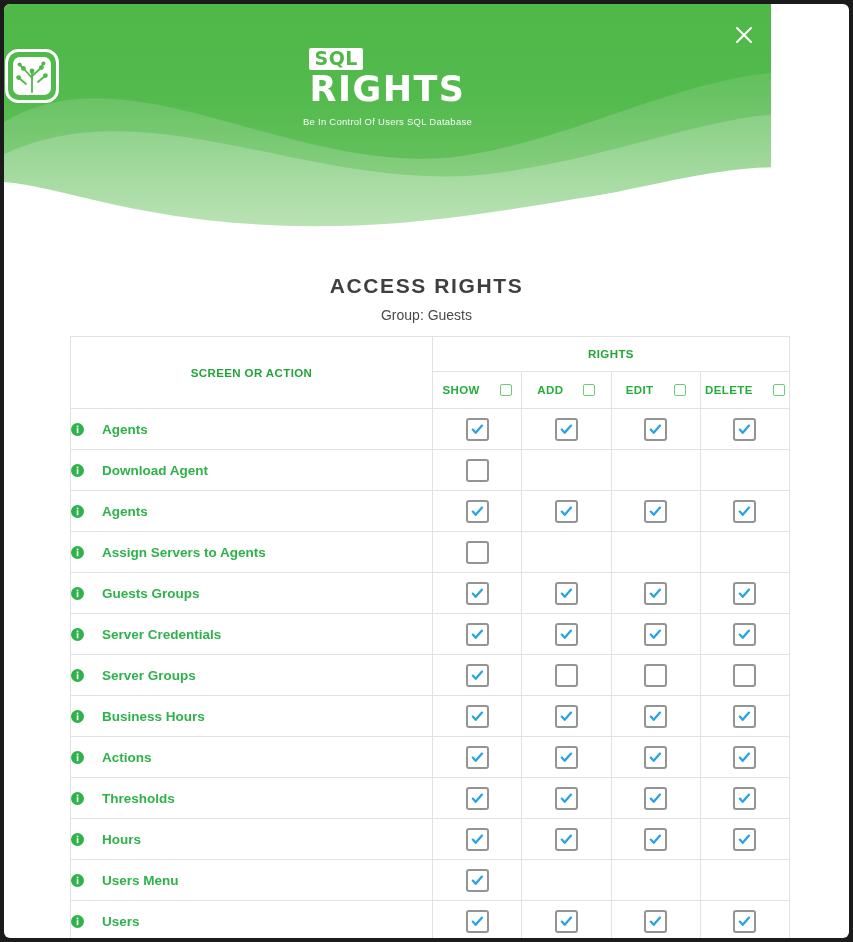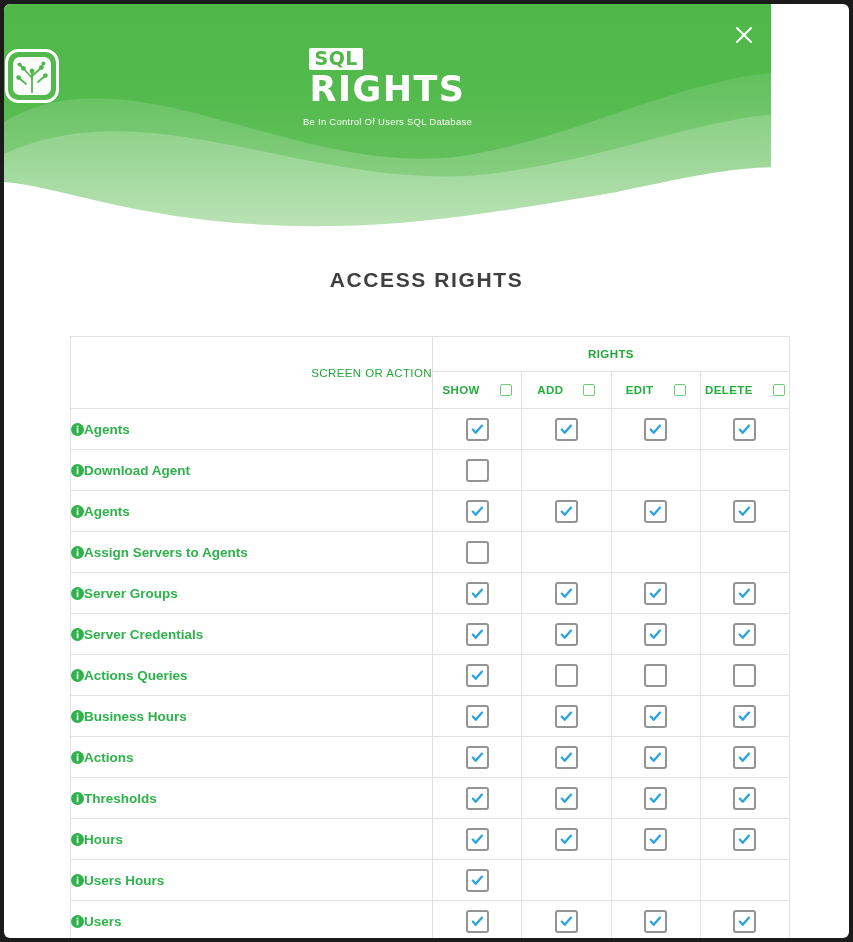--- a/index.html
+++ b/index.html
@@ -49,47 +49,47 @@
     color:#ffffff;font-weight:bold;font-size:35px;letter-spacing:1.5px;
     margin-top:2px;
     font-family:"DejaVu Sans", sans-serif;
   }
   #logo-tag{
     color:#ffffff;font-size:9.5px;margin-top:9px;letter-spacing:.25px;
     opacity:.95;
   }
   
   #page-title{
-    position:absolute;left:0;right:0;top:264px;text-align:center;
+    position:absolute;left:0;right:0;top:270px;text-align:center;
     font-size:21px;font-weight:bold;color:#3f3f3f;letter-spacing:1.6px;
   }
   #group-label{
     position:absolute;left:0;right:0;top:303px;text-align:center;
     font-size:14px;color:#4a4a4a;
   }
   
   #rights-table{
     position:absolute;left:66px;top:332px;
     width:720px;
     border-collapse:collapse;
     table-layout:fixed;
   }
   #rights-table th,#rights-table td{
     border:1px solid #e2e2e2;
     padding:0;
     background:#fff;
   }
   th.col-screen{
     width:361px;
-    text-align:right;
+    text-align:center;
     vertical-align:middle;
     padding:0 0 0 7px;
     height:70px;
     color:#22a637;
-    font-size:11.5px;font-weight:normal;letter-spacing:.4px;
+    font-size:11.5px;font-weight:bold;letter-spacing:.4px;
   }
   th.col-rights{
     height:34px;
     text-align:center;
     color:#22a637;
     font-size:11.5px;font-weight:bold;letter-spacing:.4px;
   }
   th.col-sub{
     height:36px;
     text-align:center;
@@ -103,21 +103,21 @@
     display:inline-block;background:#fff;
   }
   td.cell-label{
     height:40px;
     padding-left:14px;
     color:#2eb24a;
     font-size:13.5px;font-weight:bold;
     vertical-align:middle;
     white-space:nowrap;
   }
-  td.cell-label .lbl-inner{display:flex;align-items:center;gap:0;}
+  td.cell-label .lbl-inner{display:flex;align-items:center;gap:18px;}
   td.cell-check{height:40px;text-align:center;vertical-align:middle;}
   
   .info-icon{width:13px;height:13px;flex:0 0 auto;display:inline-block;}
   
   .cb{
     width:19px;height:19px;border:2px solid #949494;border-radius:3px;
     background:#fff;display:inline-flex;align-items:center;justify-content:center;
     cursor:pointer;vertical-align:middle;
   }
   .cb svg{display:block;}
@@ -182,20 +182,21 @@
         <div id="logo-words">
           <span id="logo-sql">SQL</span>
           <span id="logo-treeo">RIGHTS</span>
         </div>
       </div>
       <div id="logo-tag">Be In Control Of Users SQL Database</div>
     </div>
   </div>
 
   <div id="page-title">ACCESS RIGHTS</div>
+  <div id="group-label">Group: Guests</div>
 
   <table id="rights-table">
     <thead>
       <tr>
         <th class="col-screen" rowspan="2">SCREEN OR ACTION</th>
         <th class="col-rights" colspan="4">RIGHTS</th>
       </tr>
       <tr id="sub-header-row">
           <th class="col-sub"><span class="hdr-inner">
               <span>SHOW</span>
@@ -321,92 +322,92 @@
           <td class="cell-check empty-cell"></td>
         </tr>
         <tr>
           <td class="cell-label">
             <span class="lbl-inner">
               <svg class="info-icon" viewBox="0 0 13 13">
                 <circle cx="6.5" cy="6.5" r="6.5" fill="#2eb24a"></circle>
                 <rect x="5.7" y="5.2" width="1.7" height="5" fill="#fff"></rect>
                 <rect x="5.7" y="2.6" width="1.7" height="1.8" fill="#fff"></rect>
               </svg>
+              <span>Guests Groups</span>
+            </span>
+          </td>
+          <td class="cell-check"><span class="cb">
+              <svg width="13" height="13" viewBox="0 0 13 13">
+                <path d="M1.8 6.6 L4.7 9.8 L11 2.6" stroke="#29a3e3" stroke-width="2.3" fill="none" stroke-linecap="round" stroke-linejoin="round"></path>
+              </svg>
+            </span></td>
+          <td class="cell-check"><span class="cb">
+              <svg width="13" height="13" viewBox="0 0 13 13">
+                <path d="M1.8 6.6 L4.7 9.8 L11 2.6" stroke="#29a3e3" stroke-width="2.3" fill="none" stroke-linecap="round" stroke-linejoin="round"></path>
+              </svg>
+            </span></td>
+          <td class="cell-check"><span class="cb">
+              <svg width="13" height="13" viewBox="0 0 13 13">
+                <path d="M1.8 6.6 L4.7 9.8 L11 2.6" stroke="#29a3e3" stroke-width="2.3" fill="none" stroke-linecap="round" stroke-linejoin="round"></path>
+              </svg>
+            </span></td>
+          <td class="cell-check"><span class="cb">
+              <svg width="13" height="13" viewBox="0 0 13 13">
+                <path d="M1.8 6.6 L4.7 9.8 L11 2.6" stroke="#29a3e3" stroke-width="2.3" fill="none" stroke-linecap="round" stroke-linejoin="round"></path>
+              </svg>
+            </span></td>
+        </tr>
+        <tr>
+          <td class="cell-label">
+            <span class="lbl-inner">
+              <svg class="info-icon" viewBox="0 0 13 13">
+                <circle cx="6.5" cy="6.5" r="6.5" fill="#2eb24a"></circle>
+                <rect x="5.7" y="5.2" width="1.7" height="5" fill="#fff"></rect>
+                <rect x="5.7" y="2.6" width="1.7" height="1.8" fill="#fff"></rect>
+              </svg>
+              <span>Server Credentials</span>
+            </span>
+          </td>
+          <td class="cell-check"><span class="cb">
+              <svg width="13" height="13" viewBox="0 0 13 13">
+                <path d="M1.8 6.6 L4.7 9.8 L11 2.6" stroke="#29a3e3" stroke-width="2.3" fill="none" stroke-linecap="round" stroke-linejoin="round"></path>
+              </svg>
+            </span></td>
+          <td class="cell-check"><span class="cb">
+              <svg width="13" height="13" viewBox="0 0 13 13">
+                <path d="M1.8 6.6 L4.7 9.8 L11 2.6" stroke="#29a3e3" stroke-width="2.3" fill="none" stroke-linecap="round" stroke-linejoin="round"></path>
+              </svg>
+            </span></td>
+          <td class="cell-check"><span class="cb">
+              <svg width="13" height="13" viewBox="0 0 13 13">
+                <path d="M1.8 6.6 L4.7 9.8 L11 2.6" stroke="#29a3e3" stroke-width="2.3" fill="none" stroke-linecap="round" stroke-linejoin="round"></path>
+              </svg>
+            </span></td>
+          <td class="cell-check"><span class="cb">
+              <svg width="13" height="13" viewBox="0 0 13 13">
+                <path d="M1.8 6.6 L4.7 9.8 L11 2.6" stroke="#29a3e3" stroke-width="2.3" fill="none" stroke-linecap="round" stroke-linejoin="round"></path>
+              </svg>
+            </span></td>
+        </tr>
+        <tr>
+          <td class="cell-label">
+            <span class="lbl-inner">
+              <svg class="info-icon" viewBox="0 0 13 13">
+                <circle cx="6.5" cy="6.5" r="6.5" fill="#2eb24a"></circle>
+                <rect x="5.7" y="5.2" width="1.7" height="5" fill="#fff"></rect>
+                <rect x="5.7" y="2.6" width="1.7" height="1.8" fill="#fff"></rect>
+              </svg>
               <span>Server Groups</span>
             </span>
           </td>
           <td class="cell-check"><span class="cb">
               <svg width="13" height="13" viewBox="0 0 13 13">
                 <path d="M1.8 6.6 L4.7 9.8 L11 2.6" stroke="#29a3e3" stroke-width="2.3" fill="none" stroke-linecap="round" stroke-linejoin="round"></path>
               </svg>
             </span></td>
-          <td class="cell-check"><span class="cb">
-              <svg width="13" height="13" viewBox="0 0 13 13">
-                <path d="M1.8 6.6 L4.7 9.8 L11 2.6" stroke="#29a3e3" stroke-width="2.3" fill="none" stroke-linecap="round" stroke-linejoin="round"></path>
-              </svg>
-            </span></td>
-          <td class="cell-check"><span class="cb">
-              <svg width="13" height="13" viewBox="0 0 13 13">
-                <path d="M1.8 6.6 L4.7 9.8 L11 2.6" stroke="#29a3e3" stroke-width="2.3" fill="none" stroke-linecap="round" stroke-linejoin="round"></path>
-              </svg>
-            </span></td>
-          <td class="cell-check"><span class="cb">
-              <svg width="13" height="13" viewBox="0 0 13 13">
-                <path d="M1.8 6.6 L4.7 9.8 L11 2.6" stroke="#29a3e3" stroke-width="2.3" fill="none" stroke-linecap="round" stroke-linejoin="round"></path>
-              </svg>
-            </span></td>
-        </tr>
-        <tr>
-          <td class="cell-label">
-            <span class="lbl-inner">
-              <svg class="info-icon" viewBox="0 0 13 13">
-                <circle cx="6.5" cy="6.5" r="6.5" fill="#2eb24a"></circle>
-                <rect x="5.7" y="5.2" width="1.7" height="5" fill="#fff"></rect>
-                <rect x="5.7" y="2.6" width="1.7" height="1.8" fill="#fff"></rect>
-              </svg>
-              <span>Server Credentials</span>
-            </span>
-          </td>
-          <td class="cell-check"><span class="cb">
-              <svg width="13" height="13" viewBox="0 0 13 13">
-                <path d="M1.8 6.6 L4.7 9.8 L11 2.6" stroke="#29a3e3" stroke-width="2.3" fill="none" stroke-linecap="round" stroke-linejoin="round"></path>
-              </svg>
-            </span></td>
-          <td class="cell-check"><span class="cb">
-              <svg width="13" height="13" viewBox="0 0 13 13">
-                <path d="M1.8 6.6 L4.7 9.8 L11 2.6" stroke="#29a3e3" stroke-width="2.3" fill="none" stroke-linecap="round" stroke-linejoin="round"></path>
-              </svg>
-            </span></td>
-          <td class="cell-check"><span class="cb">
-              <svg width="13" height="13" viewBox="0 0 13 13">
-                <path d="M1.8 6.6 L4.7 9.8 L11 2.6" stroke="#29a3e3" stroke-width="2.3" fill="none" stroke-linecap="round" stroke-linejoin="round"></path>
-              </svg>
-            </span></td>
-          <td class="cell-check"><span class="cb">
-              <svg width="13" height="13" viewBox="0 0 13 13">
-                <path d="M1.8 6.6 L4.7 9.8 L11 2.6" stroke="#29a3e3" stroke-width="2.3" fill="none" stroke-linecap="round" stroke-linejoin="round"></path>
-              </svg>
-            </span></td>
-        </tr>
-        <tr>
-          <td class="cell-label">
-            <span class="lbl-inner">
-              <svg class="info-icon" viewBox="0 0 13 13">
-                <circle cx="6.5" cy="6.5" r="6.5" fill="#2eb24a"></circle>
-                <rect x="5.7" y="5.2" width="1.7" height="5" fill="#fff"></rect>
-                <rect x="5.7" y="2.6" width="1.7" height="1.8" fill="#fff"></rect>
-              </svg>
-              <span>Actions Queries</span>
-            </span>
-          </td>
-          <td class="cell-check"><span class="cb">
-              <svg width="13" height="13" viewBox="0 0 13 13">
-                <path d="M1.8 6.6 L4.7 9.8 L11 2.6" stroke="#29a3e3" stroke-width="2.3" fill="none" stroke-linecap="round" stroke-linejoin="round"></path>
-              </svg>
-            </span></td>
           <td class="cell-check"><span class="cb off">
               <svg width="13" height="13" viewBox="0 0 13 13">
                 <path d="M1.8 6.6 L4.7 9.8 L11 2.6" stroke="#29a3e3" stroke-width="2.3" fill="none" stroke-linecap="round" stroke-linejoin="round"></path>
               </svg>
             </span></td>
           <td class="cell-check"><span class="cb off">
               <svg width="13" height="13" viewBox="0 0 13 13">
                 <path d="M1.8 6.6 L4.7 9.8 L11 2.6" stroke="#29a3e3" stroke-width="2.3" fill="none" stroke-linecap="round" stroke-linejoin="round"></path>
               </svg>
             </span></td>
@@ -545,21 +546,21 @@
             </span></td>
         </tr>
         <tr>
           <td class="cell-label">
             <span class="lbl-inner">
               <svg class="info-icon" viewBox="0 0 13 13">
                 <circle cx="6.5" cy="6.5" r="6.5" fill="#2eb24a"></circle>
                 <rect x="5.7" y="5.2" width="1.7" height="5" fill="#fff"></rect>
                 <rect x="5.7" y="2.6" width="1.7" height="1.8" fill="#fff"></rect>
               </svg>
-              <span>Users Hours</span>
+              <span>Users Menu</span>
             </span>
           </td>
           <td class="cell-check"><span class="cb">
               <svg width="13" height="13" viewBox="0 0 13 13">
                 <path d="M1.8 6.6 L4.7 9.8 L11 2.6" stroke="#29a3e3" stroke-width="2.3" fill="none" stroke-linecap="round" stroke-linejoin="round"></path>
               </svg>
             </span></td>
           <td class="cell-check empty-cell"></td>
           <td class="cell-check empty-cell"></td>
           <td class="cell-check empty-cell"></td>

